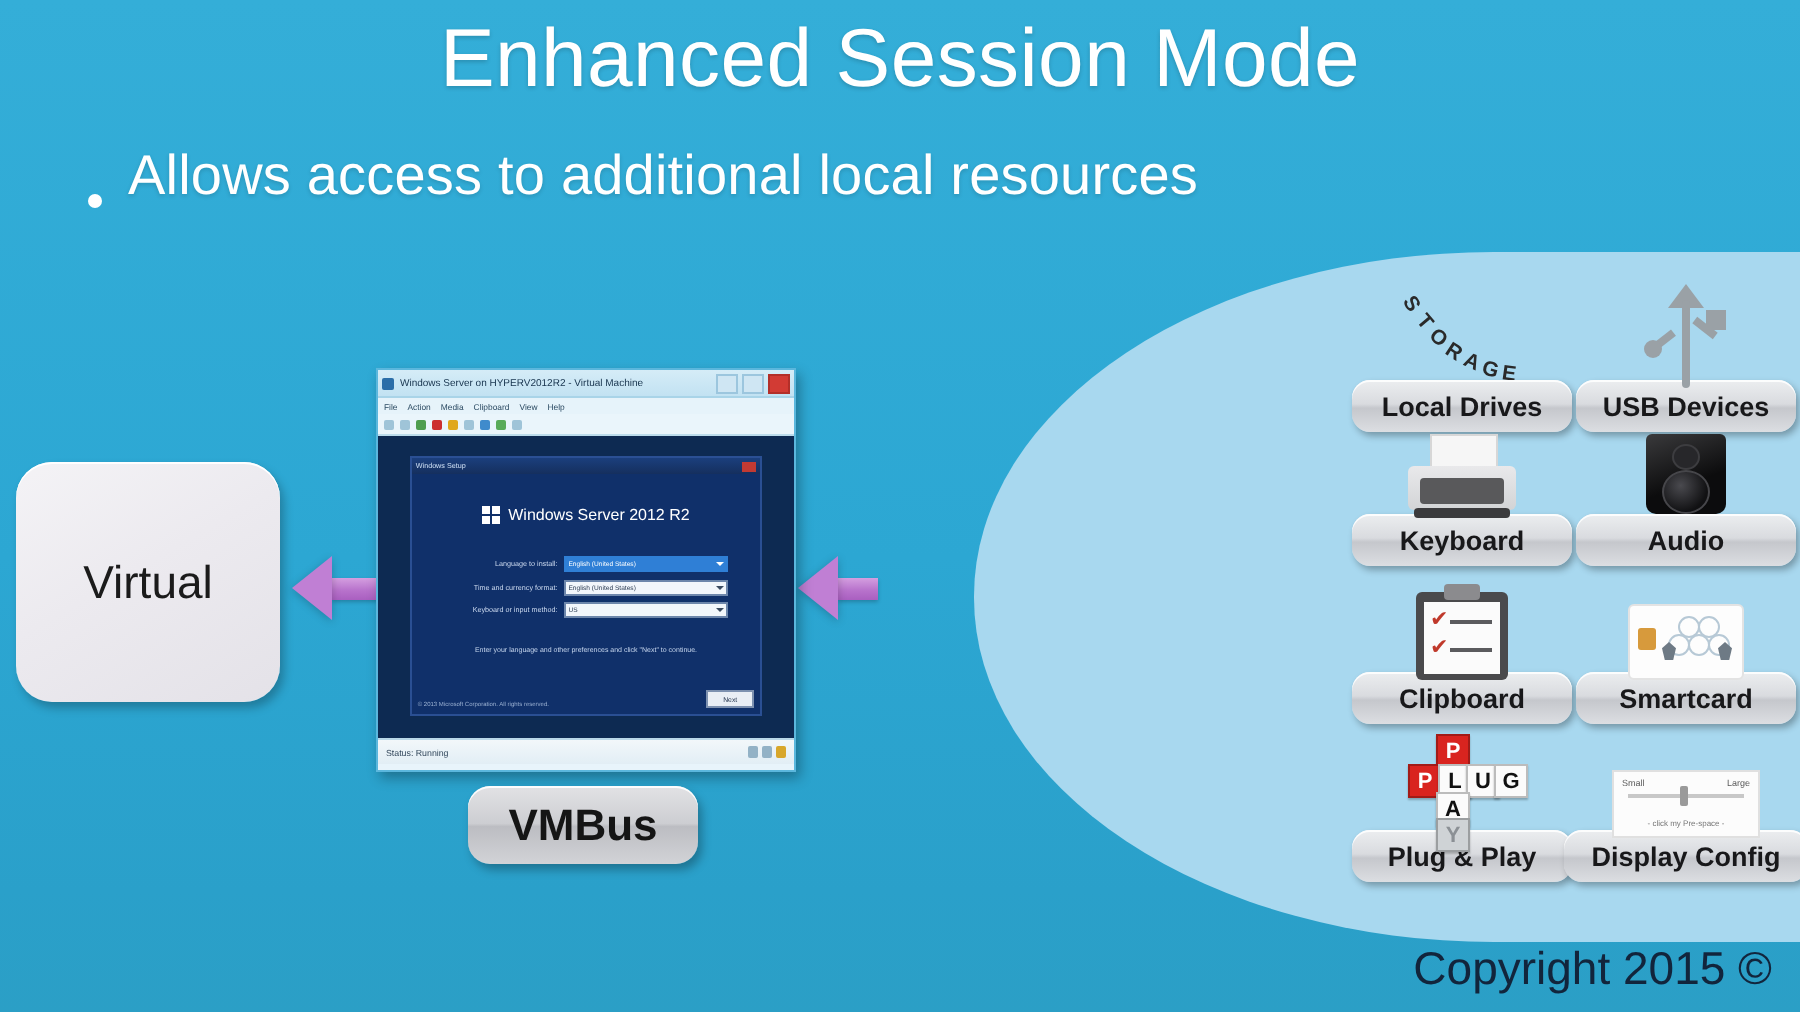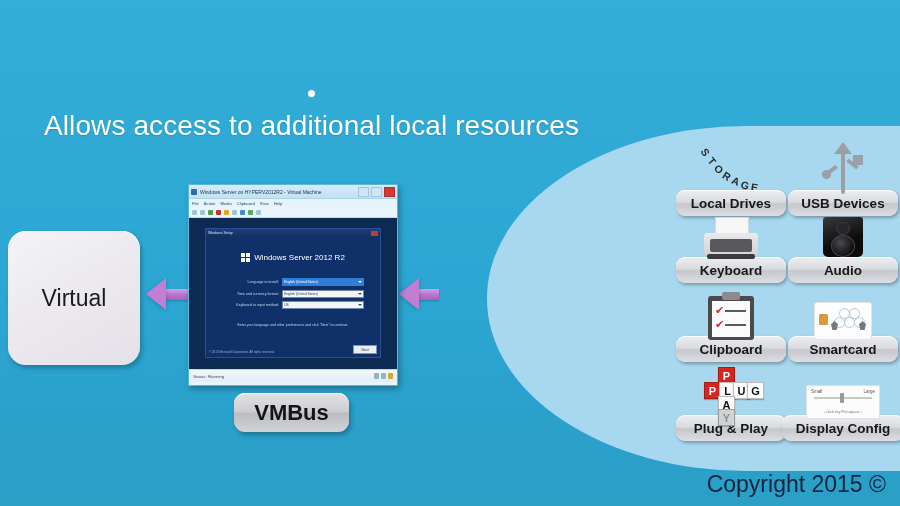--- a/index.html
+++ b/index.html
@@ -17,27 +17,27 @@
     background:#a8d8ef;
     border-radius:100% 0 0 100% / 50% 0 0 50%;
     box-shadow:0 0 0 0 rgba(0,0,0,0);}
   .blob.b2{left:487px;top:126px;width:520px;height:345px;
     border-top-left-radius:260px 172px;border-bottom-left-radius:260px 172px;}
 
   
   .title{position:absolute;left:0;right:0;top:6px;text-align:center;
     color:#ffffff;font-size:41px;font-weight:400;letter-spacing:.2px;
     text-shadow:0 1px 2px rgba(0,0,0,.18);}
-  .bullet-row{position:absolute;left:44px;top:72px;display:flex;align-items:center;gap:13px;flex-direction:column;}
+  .bullet-row{position:absolute;left:44px;top:72px;display:flex;align-items:flex-end;gap:13px;}
   .dot{width:7px;height:7px;border-radius:50%;background:#fff;margin-top:18px;flex:none;}
   .bullet-text{color:#ffffff;font-size:28px;font-weight:400;letter-spacing:.1px;
     text-shadow:0 1px 2px rgba(0,0,0,.15);}
 
   
-  .vmbox{position:absolute;left:8px;top:231px;width:132px;height:134px;
+  .vmbox{position:absolute;left:8px;top:231px;width:132px;height:120px;
     background:linear-gradient(150deg,#f4f3f6 0%,#eceaef 45%,#e4e2e8 100%);
     border-radius:18px;
     box-shadow:2px 3px 5px rgba(0,0,0,.25), inset 0 1px 0 #fff;
     display:flex;align-items:center;justify-content:center;}
   .vmbox span{font-size:23px;color:#1b1b1b;text-align:center;line-height:1.22;}
 
   
   .arrow{position:absolute;height:22px;display:flex;align-items:center;}
   .arrow .shaft{height:11px;background:linear-gradient(180deg,#d49fe0,#b873cc 55%,#a95fc0);
     box-shadow:0 1px 2px rgba(0,0,0,.22);}
@@ -198,20 +198,21 @@
     letter-spacing:-.5px;text-shadow:0 1px 1px rgba(0,0,0,.12);}
   .copy{position:absolute;right:14px;bottom:8px;font-size:23px;color:#12253c;}
 </style>
 </head>
 <body>
 
 <div class="stage">
 
   <div class="blob b2"></div>
 
+  <div class="title">Enhanced Session Mode</div>
 
   <div class="bullet-row">
     <div class="dot"></div>
     <div class="bullet-text">Allows access to additional local resources</div>
   </div>
 
   <div class="vmbox">
     <span><b style="font-weight:400">Virtual</b><br></span>
   </div>
 

